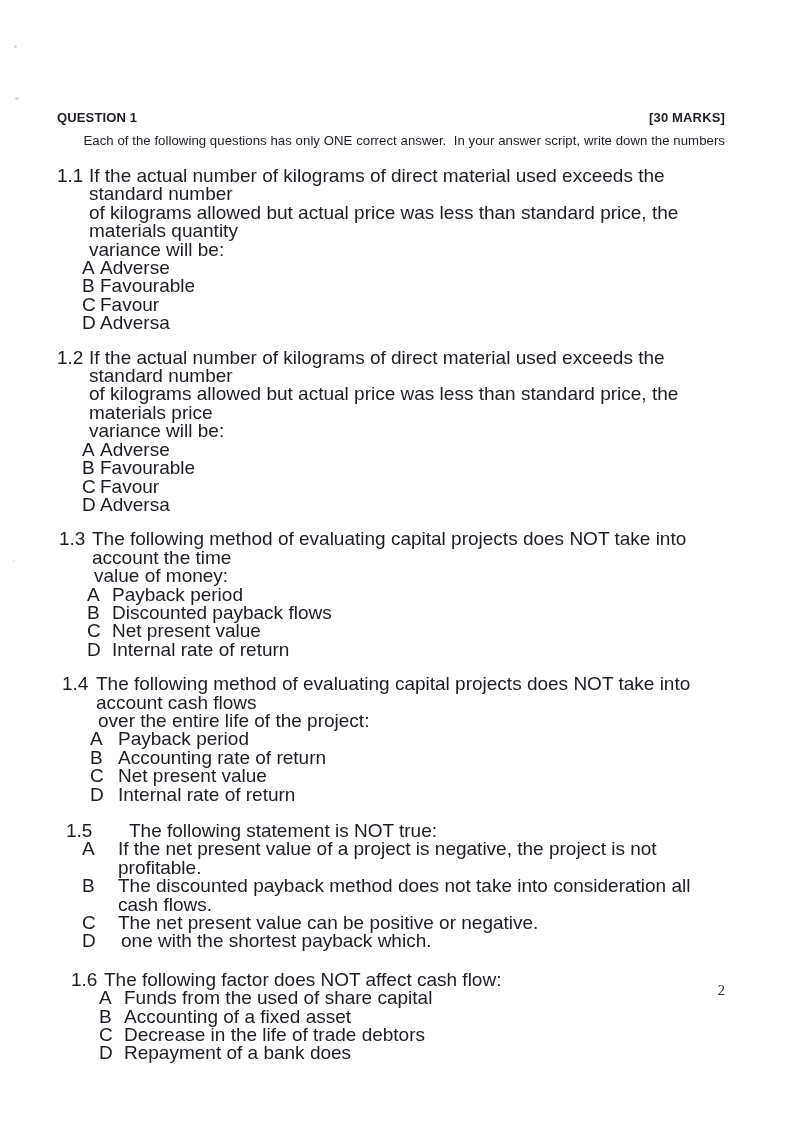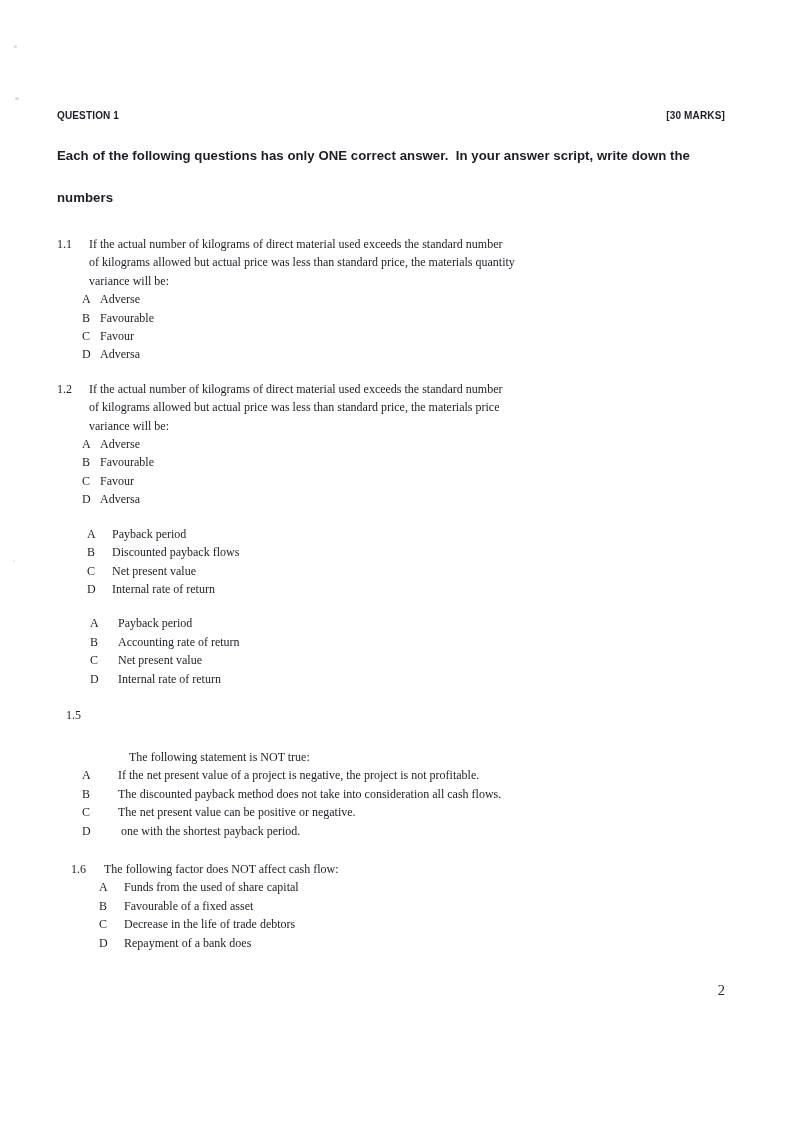--- a/index.html
+++ b/index.html
@@ -36,43 +36,43 @@
     top: 110px;
     width: 668px;
   }
 
   
   .head-row {
     display: flex;
     justify-content: space-between;
     align-items: baseline;
     font-weight: bold;
-    font-size: 10px;
+    font-size: 13px;
     letter-spacing: 0.15px;
-    margin-bottom: 14px;
+    margin-bottom: 6px;
     gap: 44px;
   }
   .head-row .marks { white-space: nowrap; }
 
   
   .instructions {
-    font-weight: bold;
+    font-weight: normal;
     font-size: 13.2px;
-    line-height: 42px;
+    line-height: 20px;
     letter-spacing: 0.05px;
     margin-bottom: 16px;
+    text-align: right;
   }
   .instructions .ln { display: block; white-space: pre-wrap; }
 
   
   .question {
-    font-size: 12px;
+    font-size: 19px;
     line-height: 18.4px;
     margin-bottom: 16px;
-    font-family: Liberation Serif, serif;
   }
   .q-head {
     display: flex;
     align-items: flex-start;
   }
   .q-num {
     flex: 0 0 auto;
     white-space: nowrap;
   }
   .q-stem {
@@ -104,21 +104,21 @@
   .q3 .opt-letter { width: 25px; }
   .q3 .q-stem .ln.cont { padding-left: 2px; }
 
   .q4 .q-num  { padding-left: 5px;  width: 30px; }
   .q4 .q-stem { padding-left: 4px; }
   .q4 .options{ padding-left: 33px; }
   .q4 .opt-letter { width: 28px; }
   .q4 .q-stem .ln.cont { padding-left: 2px; }
 
   .q5 .q-num  { padding-left: 9px;  width: 30px; }
-  .q5 .q-stem { padding-left: 33px; margin-top: 42px; }
+  .q5 .q-stem { padding-left: 33px; }
   .q5 .options{ padding-left: 25px; }
   .q5 .opt-letter { width: 36px; }
   .q5 .opt-text .ln.cont { padding-left: 3px; }
 
   .q6 .q-num  { padding-left: 14px; width: 30px; }
   .q6 .q-stem { padding-left: 3px; }
   .q6 .options{ padding-left: 42px; }
   .q6 .opt-letter { width: 25px; }
 
   .q5 { margin-top: 18px; margin-bottom: 20px; }
@@ -224,20 +224,27 @@
         <div class="option">
           <span class="opt-letter">D</span>
           <span class="opt-text">
               <span class="ln">Adversa</span>
             </span>
         </div>
       </div>
     </div>
 
     <div class="question q3">
+      <div class="q-head">
+        <span class="q-num">1.3</span>
+        <span class="q-stem">
+          <span class="ln">The following method of evaluating capital projects does NOT take into account the time</span>
+          <span class="ln cont">value of money:</span>
+        </span>
+      </div>
       <div class="options">
         <div class="option">
           <span class="opt-letter">A</span>
           <span class="opt-text">
               <span class="ln">Payback period</span>
             </span>
         </div>
         <div class="option">
           <span class="opt-letter">B</span>
           <span class="opt-text">
@@ -253,20 +260,27 @@
         <div class="option">
           <span class="opt-letter">D</span>
           <span class="opt-text">
               <span class="ln">Internal rate of return</span>
             </span>
         </div>
       </div>
     </div>
 
     <div class="question q4">
+      <div class="q-head">
+        <span class="q-num">1.4</span>
+        <span class="q-stem">
+          <span class="ln">The following method of evaluating capital projects does NOT take into account cash flows</span>
+          <span class="ln cont">over the entire life of the project:</span>
+        </span>
+      </div>
       <div class="options">
         <div class="option">
           <span class="opt-letter">A</span>
           <span class="opt-text">
               <span class="ln">Payback period</span>
             </span>
         </div>
         <div class="option">
           <span class="opt-letter">B</span>
           <span class="opt-text">
@@ -310,21 +324,21 @@
         </div>
         <div class="option">
           <span class="opt-letter">C</span>
           <span class="opt-text">
               <span class="ln">The net present value can be positive or negative.</span>
             </span>
         </div>
         <div class="option">
           <span class="opt-letter">D</span>
           <span class="opt-text">
-            <span class="ln cont">one with the shortest payback period.</span>
+            <span class="ln cont">one with the shortest payback which.</span>
           </span>
         </div>
       </div>
     </div>
 
     <div class="question q6">
       <div class="q-head">
         <span class="q-num">1.6</span>
         <span class="q-stem">
           <span class="ln">The following factor does NOT affect cash flow:</span>
@@ -333,21 +347,21 @@
       <div class="options">
         <div class="option">
           <span class="opt-letter">A</span>
           <span class="opt-text">
               <span class="ln">Funds from the used of share capital</span>
             </span>
         </div>
         <div class="option">
           <span class="opt-letter">B</span>
           <span class="opt-text">
-              <span class="ln">Favourable of a fixed asset</span>
+              <span class="ln">Accounting of a fixed asset</span>
             </span>
         </div>
         <div class="option">
           <span class="opt-letter">C</span>
           <span class="opt-text">
               <span class="ln">Decrease in the life of trade debtors</span>
             </span>
         </div>
         <div class="option">
           <span class="opt-letter">D</span>

